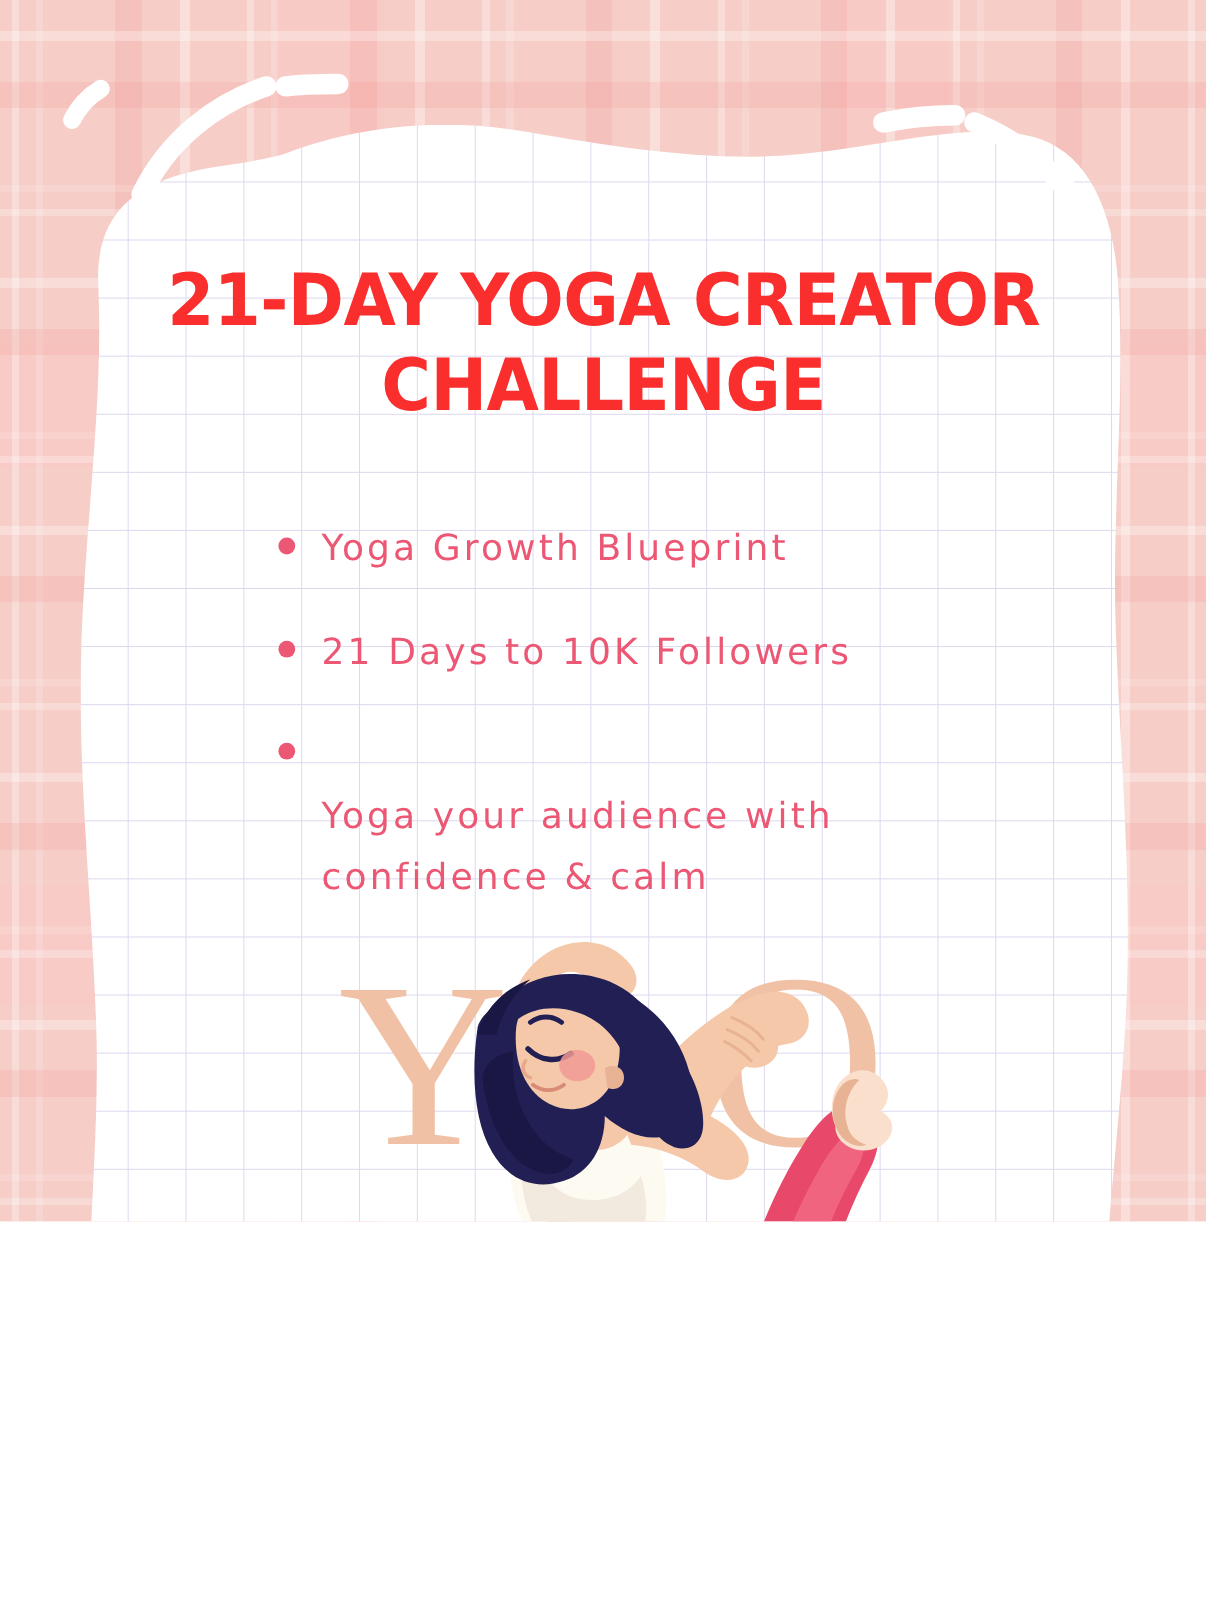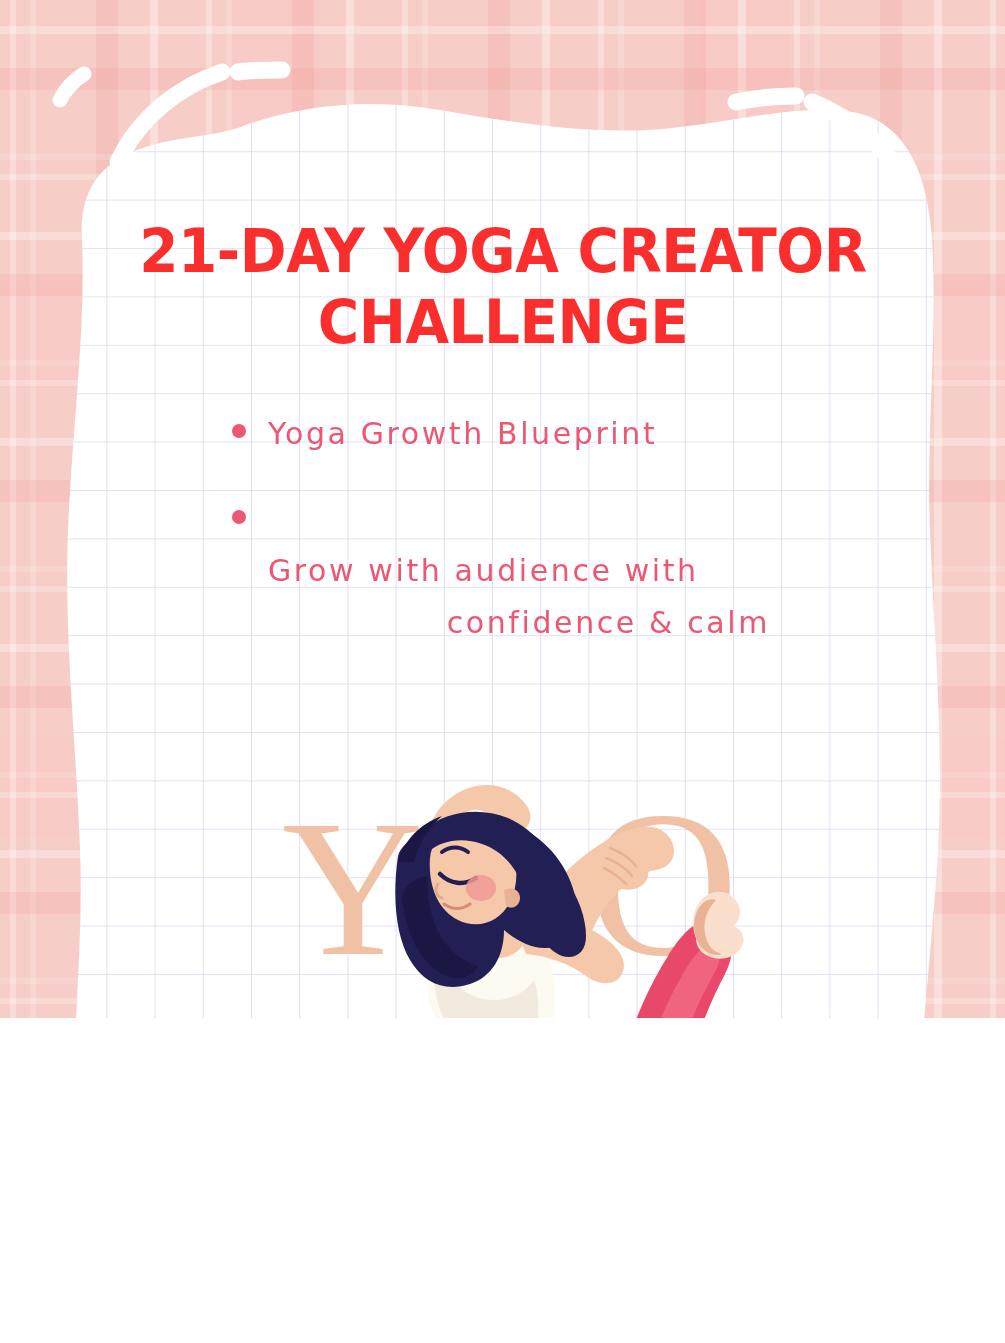--- a/index.html
+++ b/index.html
@@ -89,21 +89,21 @@
     letter-spacing: -0.5px;
     transform: scaleX(0.94);
     transform-origin: 50% 50%;
     white-space: pre-line;
   }
 
   
   .bullets {
     position: absolute;
     left: 232px;
-    top: 408px;
+    top: 432px;
     width: 560px;
   }
   .bullet-row {
     display: flex;
     align-items: flex-start;
     margin-bottom: 34px;
   }
   .bullet-dot {
     flex: 0 0 auto;
     width: 14px;
@@ -116,21 +116,21 @@
   .bullet-text {
     flex: 1 1 auto;
     color: #ec5774;
     font-family: "DejaVu Sans", sans-serif;
     font-size: 30px;
     line-height: 1.72;
     letter-spacing: 2.6px;
     white-space: pre-line;
     text-align: left;
   }
-  .bullet-text .ctr { display: block; text-align: right; padding-right: 22px; }
+  .bullet-text .ctr { display: block; text-align: left; padding-right: 22px; }
 
   
   .yoga-word {
     position: absolute;
     font-family: "Liberation Serif", serif;
     font-weight: normal;
     line-height: 1;
     user-select: none;
   }
   .yoga-y { left: 282px; top: 790px; font-size: 196px; color: #f0c1a5; }
@@ -203,25 +203,29 @@
   <div class="headline">21-DAY YOGA CREATOR
 CHALLENGE</div>
 
   <div class="bullets">
 
     <div class="bullet-row">
       <span class="bullet-dot"></span>
       <span class="bullet-text">Yoga  Growth  Blueprint</span>
     </div>
 
+    <div class="bullet-row">
+      <span class="bullet-dot"></span>
+      <span class="bullet-text">21  Days  to  10K  Followers</span>
+    </div>
 
     <div class="bullet-row">
       <span class="bullet-dot"></span>
       <span class="bullet-text">
-        <span>Grow  with  audience  with</span>
+        <span>Yoga  your  audience  with</span>
         <span class="ctr">confidence  &amp;  calm</span>
       </span>
     </div>
 
   </div>
 
   <div class="yoga-word yoga-y">Y</div>
   <div class="yoga-word yoga-o">O</div>
   <div class="yoga-word yoga-g">G</div>
   <div class="yoga-word yoga-a">A</div>

